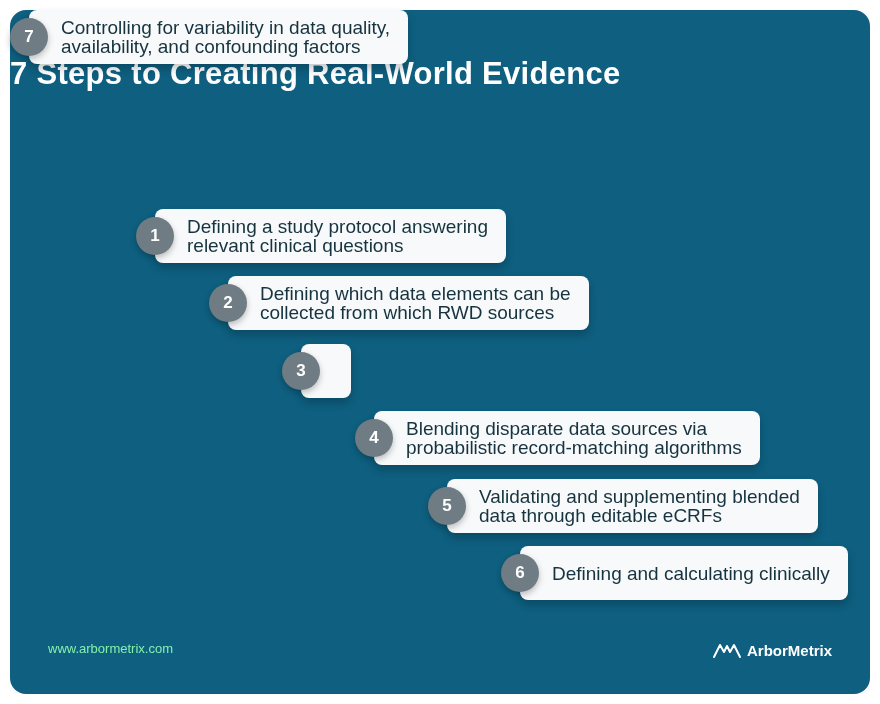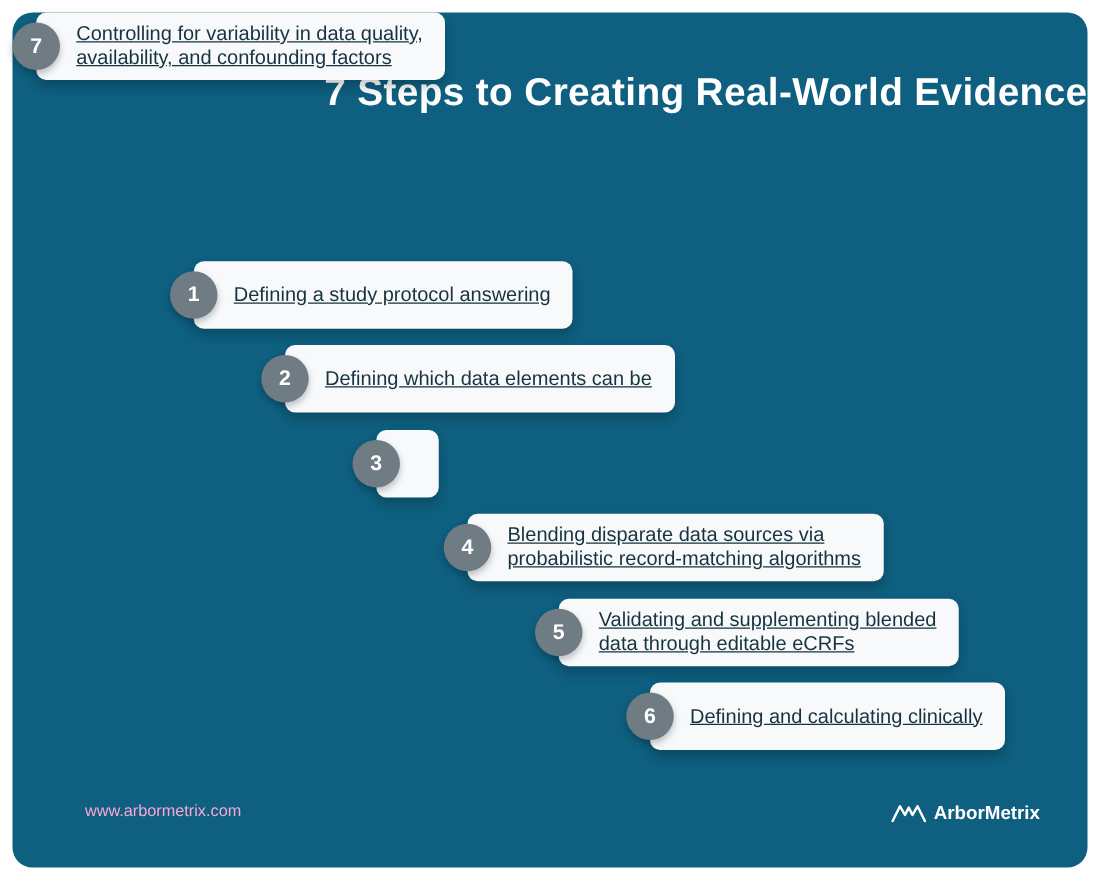--- a/index.html
+++ b/index.html
@@ -15,21 +15,21 @@
     position: absolute;
     left: 10px; top: 10px; right: 10px; bottom: 10px;
     background: #0E5F80;
     border-radius: 16px;
   }
   .title {
     position: absolute;
     top: 46px;
     left: 0;
     width: 100%;
-    text-align: right;
+    text-align: left;
     color: #ffffff;
     font-size: 31px;
     font-weight: bold;
     letter-spacing: 0.3px;
   }
   .step { position: absolute; height: 54px; }
   .step:nth-of-type(1) { left: 53px;  top: 131px; }
   .step:nth-of-type(2) { left: 126px; top: 199px; }
   .step:nth-of-type(3) { left: 199px; top: 266px; }
   .step:nth-of-type(4) { left: 272px; top: 334px; }
@@ -60,31 +60,29 @@
     justify-content: center;
     background: #F7F9FA;
     border-radius: 8px;
     padding: 0 18px 0 32px;
     box-shadow: 0 5px 9px rgba(0,0,0,0.22);
   }
   .card span {
     display: block;
     white-space: nowrap;
     color: #16333F;
-    font-size: 16px;
+    font-size: 19px;
     line-height: 19px;
-    text-decoration: underline;
   }
   .site {
     position: absolute;
     left: 38px;
     bottom: 38px;
-    color: #f9a8d4;
+    color: #86efac;
     font-size: 13px;
-    margin-left: 20px;
   }
   .brand {
     position: absolute;
     right: 38px;
     bottom: 35px;
     display: flex;
     align-items: flex-start;
     gap: 6px;
     color: #ffffff;
     font-size: 15px;
@@ -97,27 +95,29 @@
 
 <div class="frame">
   <div class="canvas">
 
     <div class="title">7 Steps to Creating Real-World Evidence</div>
 
     <div class="step">
       <div class="badge">1</div>
       <div class="card">
         <span>Defining a study protocol answering</span>
+        <span>relevant clinical questions</span>
       </div>
     </div>
 
     <div class="step">
       <div class="badge">2</div>
       <div class="card">
         <span>Defining which data elements can be</span>
+        <span>collected from which RWD sources</span>
       </div>
     </div>
 
     <div class="step">
       <div class="badge">3</div>
       <div class="card">
       </div>
     </div>
 
     <div class="step">

